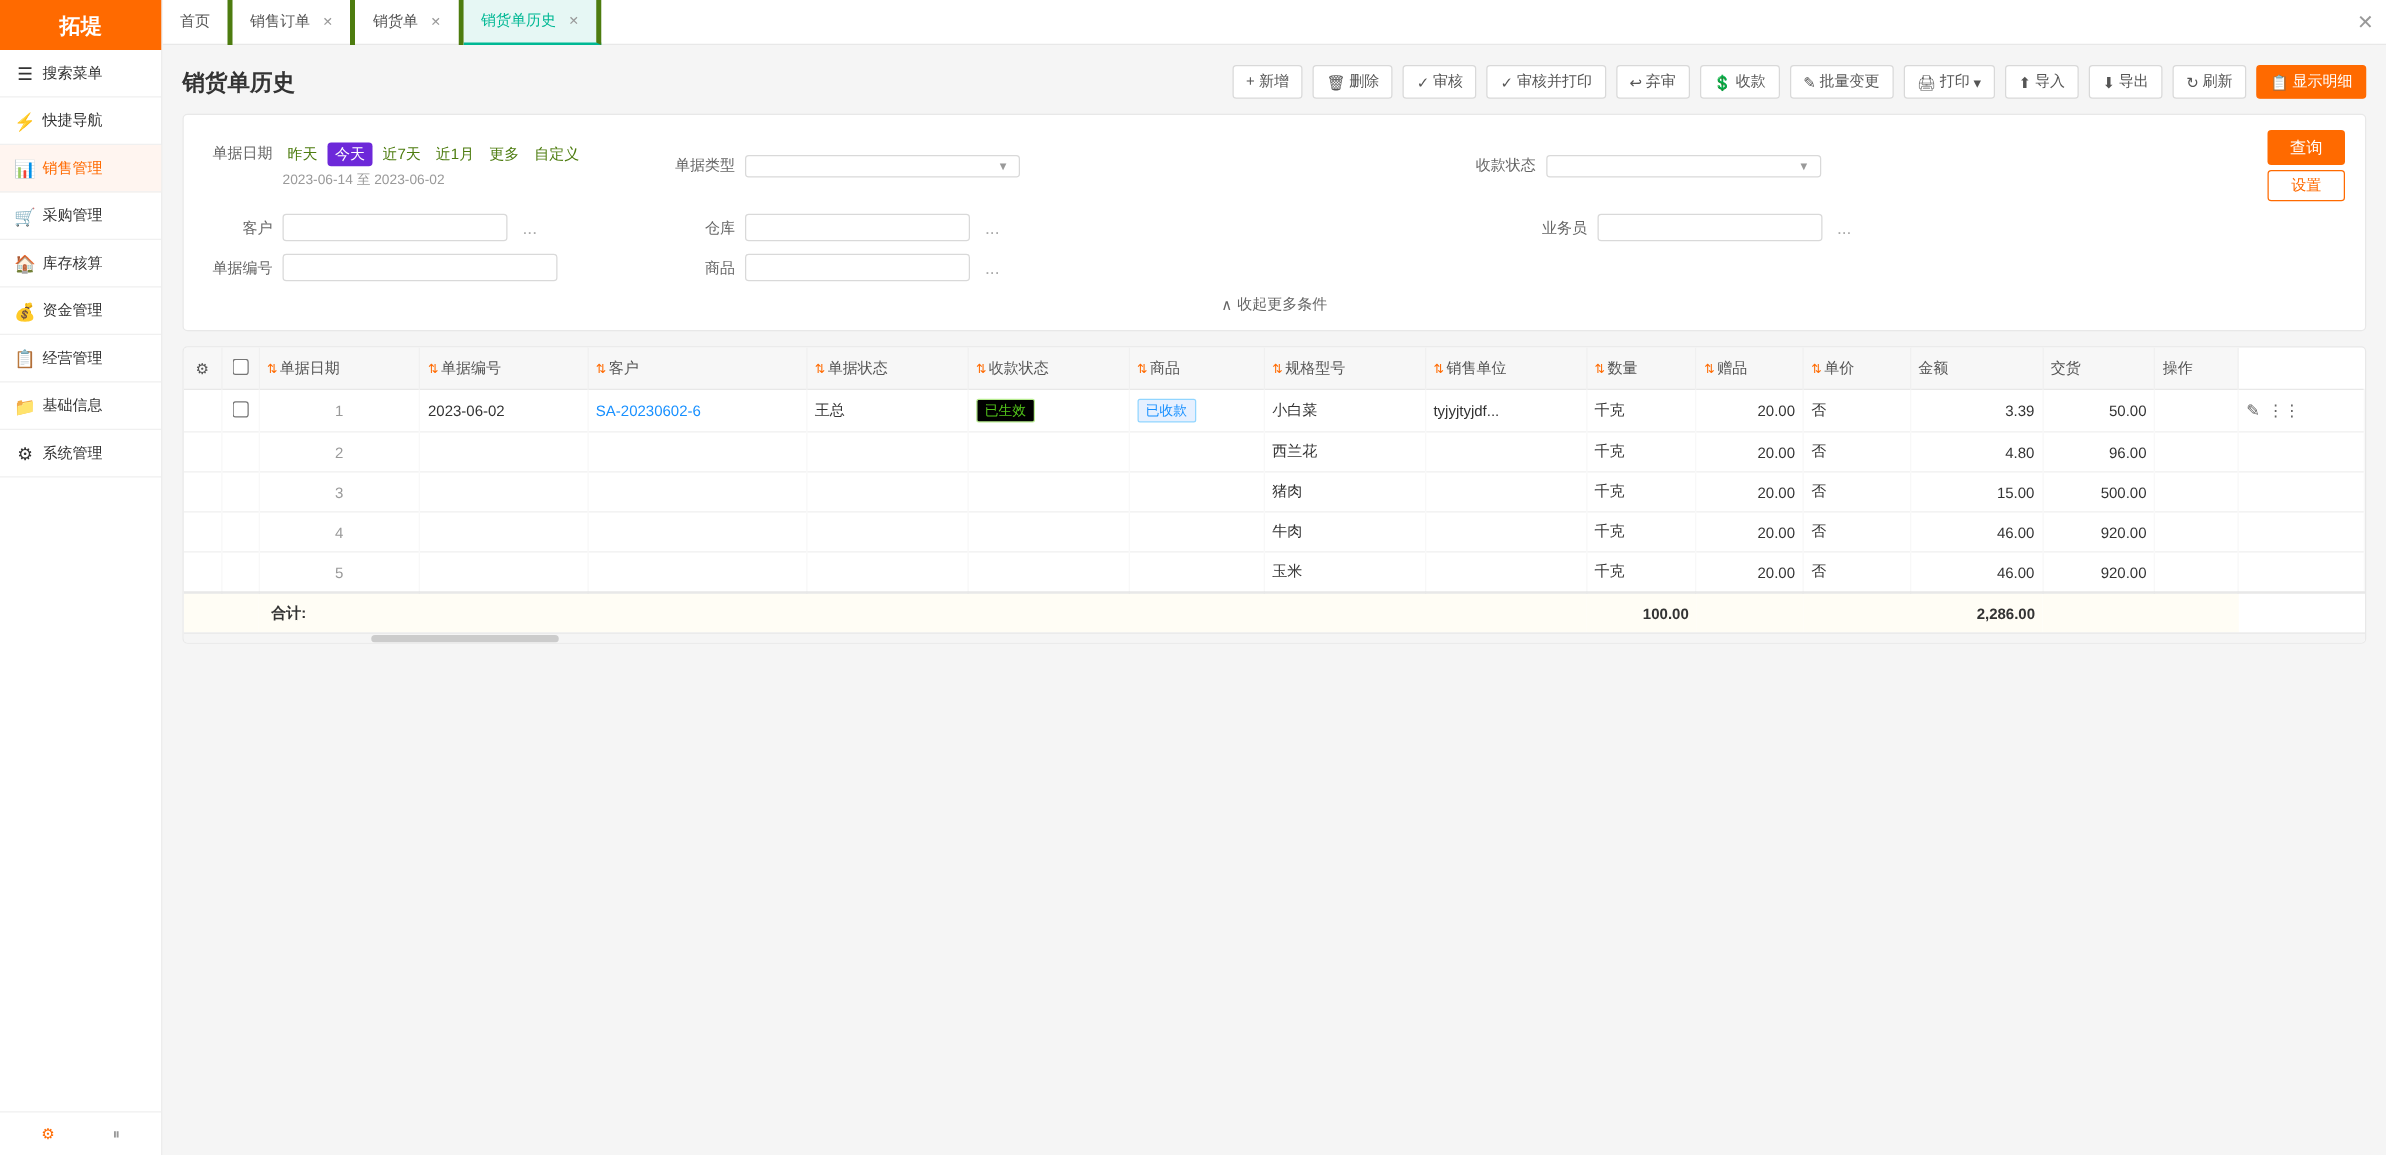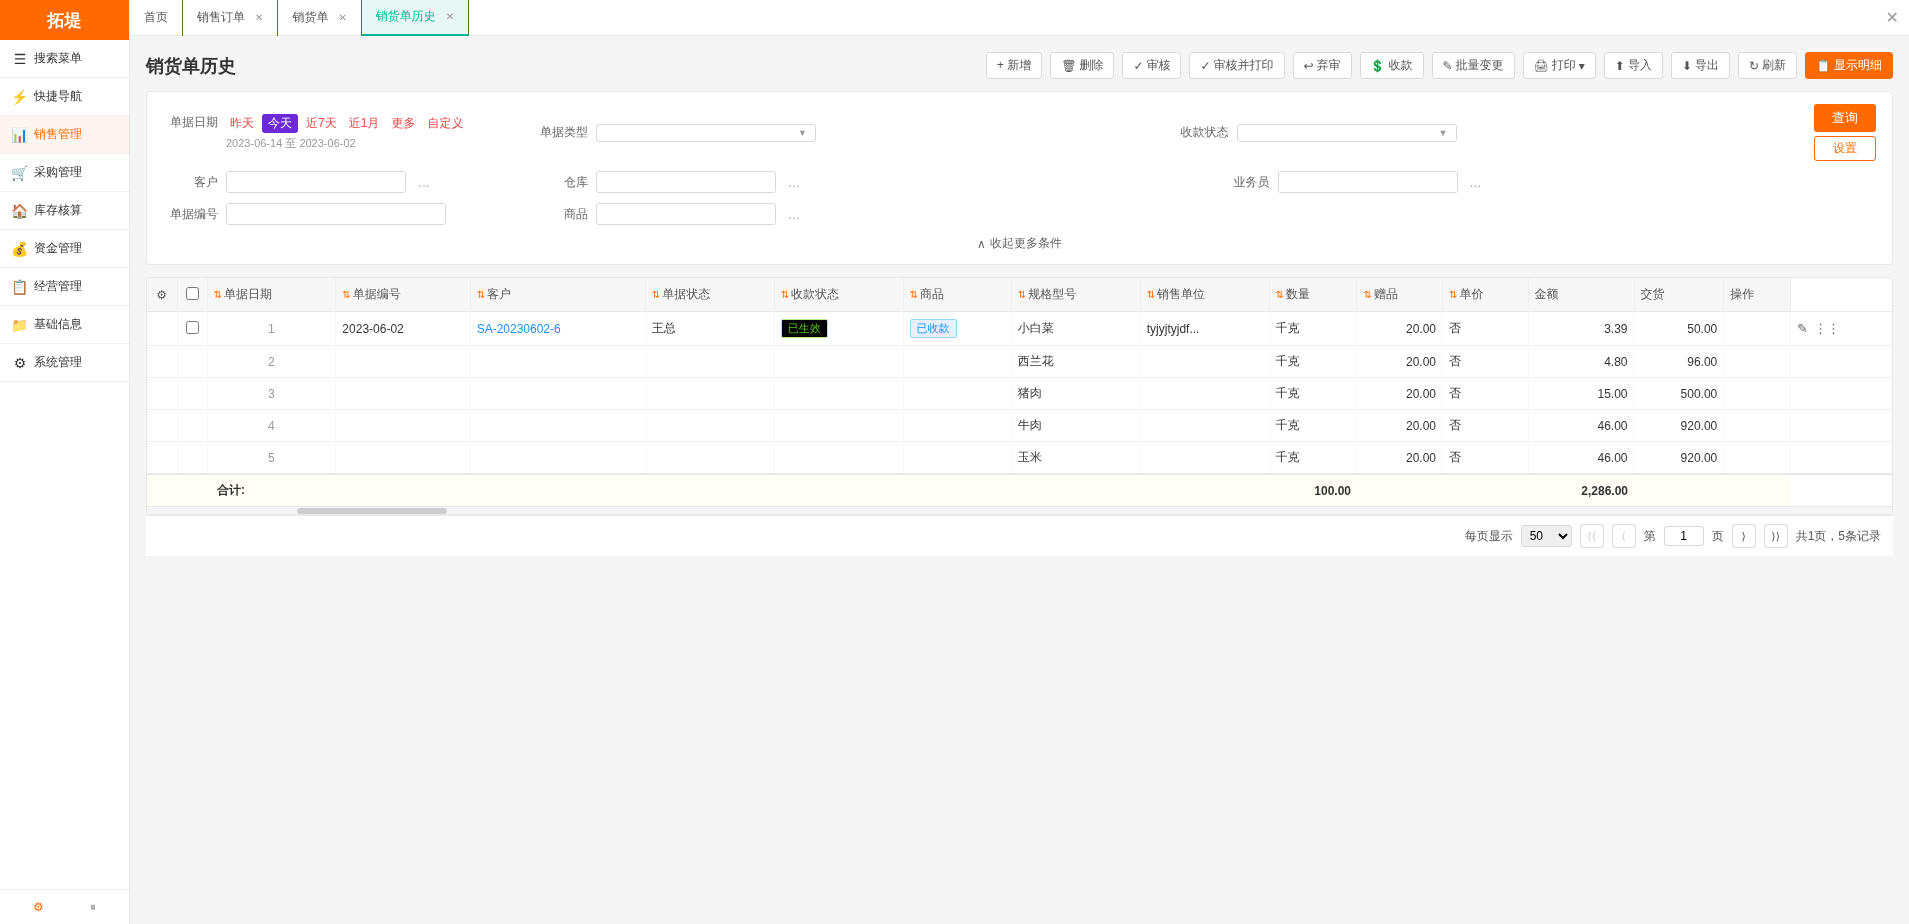--- a/index.html
+++ b/index.html
@@ -62,21 +62,21 @@
       padding-left: 0;
     }
     .tab-item {
       height: 36px;
       padding: 0 14px;
       display: flex;
       align-items: center;
       cursor: pointer;
       font-size: 12px;
       color: #555;
-      border-right: 1px solid #4d7c0f;
+      border-right: 4px solid #4d7c0f;
       gap: 6px;
       white-space: nowrap;
     }
     .tab-item.active {
       background: #e6f7f4;
       color: #00b894;
       border-bottom: 2px solid #00b894;
     }
     .tab-item .tab-close {
       font-size: 10px;
@@ -155,21 +155,21 @@
     }
     .date-shortcuts {
       display: flex;
       gap: 4px;
       align-items: center;
       font-size: 12px;
       color: #555;
     }
     .date-shortcut {
       cursor: pointer;
-      color: #ef4444;
+      color: #4d7c0f;
       padding: 1px 4px;
     }
     .date-shortcut.active {
       background: #6d28d9;
       color: #fff;
       border-radius: 3px;
       padding: 1px 6px;
     }
     .date-range {
       color: #999;
@@ -726,30 +726,14 @@
             <td></td>
           </tr>
         </tfoot>
       </table>
 
       <div class="scrollbar-area">
         <div class="scrollbar-thumb"></div>
       </div>
     </div>
 
-    <div class="pagination-bar">
-      <span>每页显示</span>
-      <select class="per-page-select">
-        <option>50</option>
-        <option>100</option>
-        <option>200</option>
-      </select>
-      <span class="page-btn disabled">⟨⟨</span>
-      <span class="page-btn disabled">⟨</span>
-      <span>第</span>
-      <input class="page-input" type="text" value="1" style="">
-      <span>页</span>
-      <span class="page-btn">⟩</span>
-      <span class="page-btn">⟩⟩</span>
-      <span>共1页，5条记录</span>
-    </div>
   </div>
 </div>
 
 </body></html>

